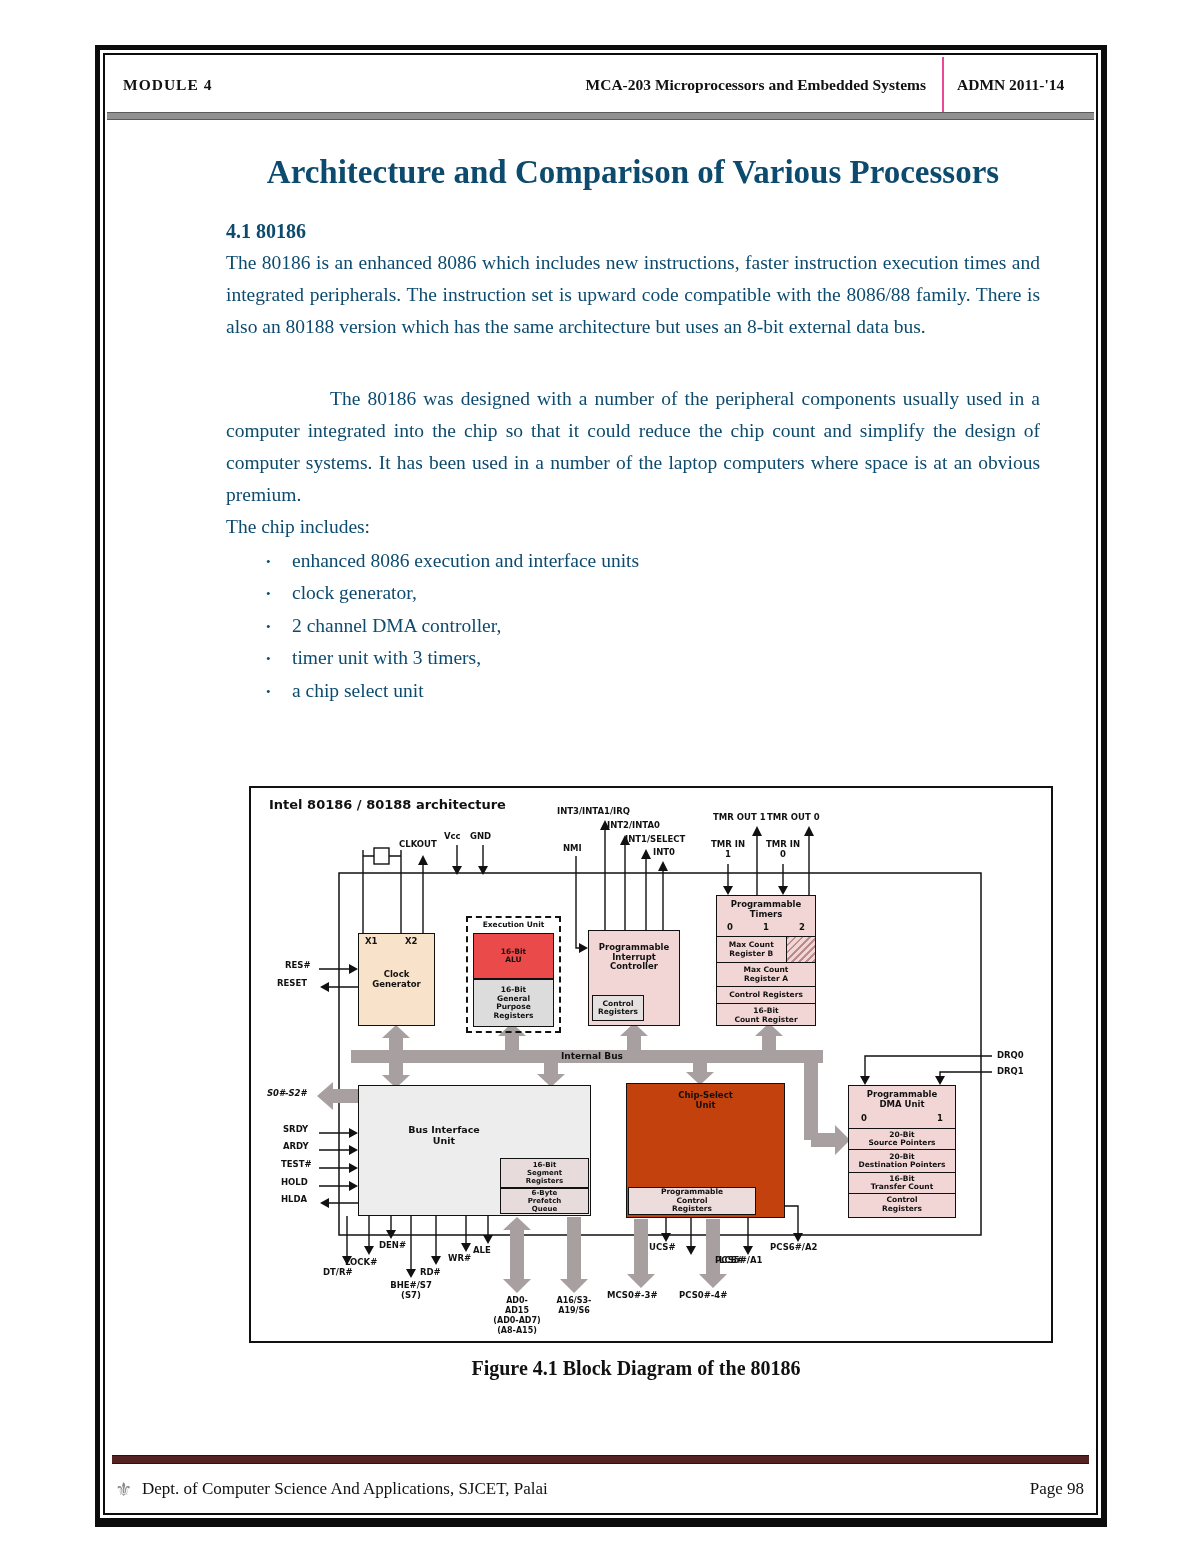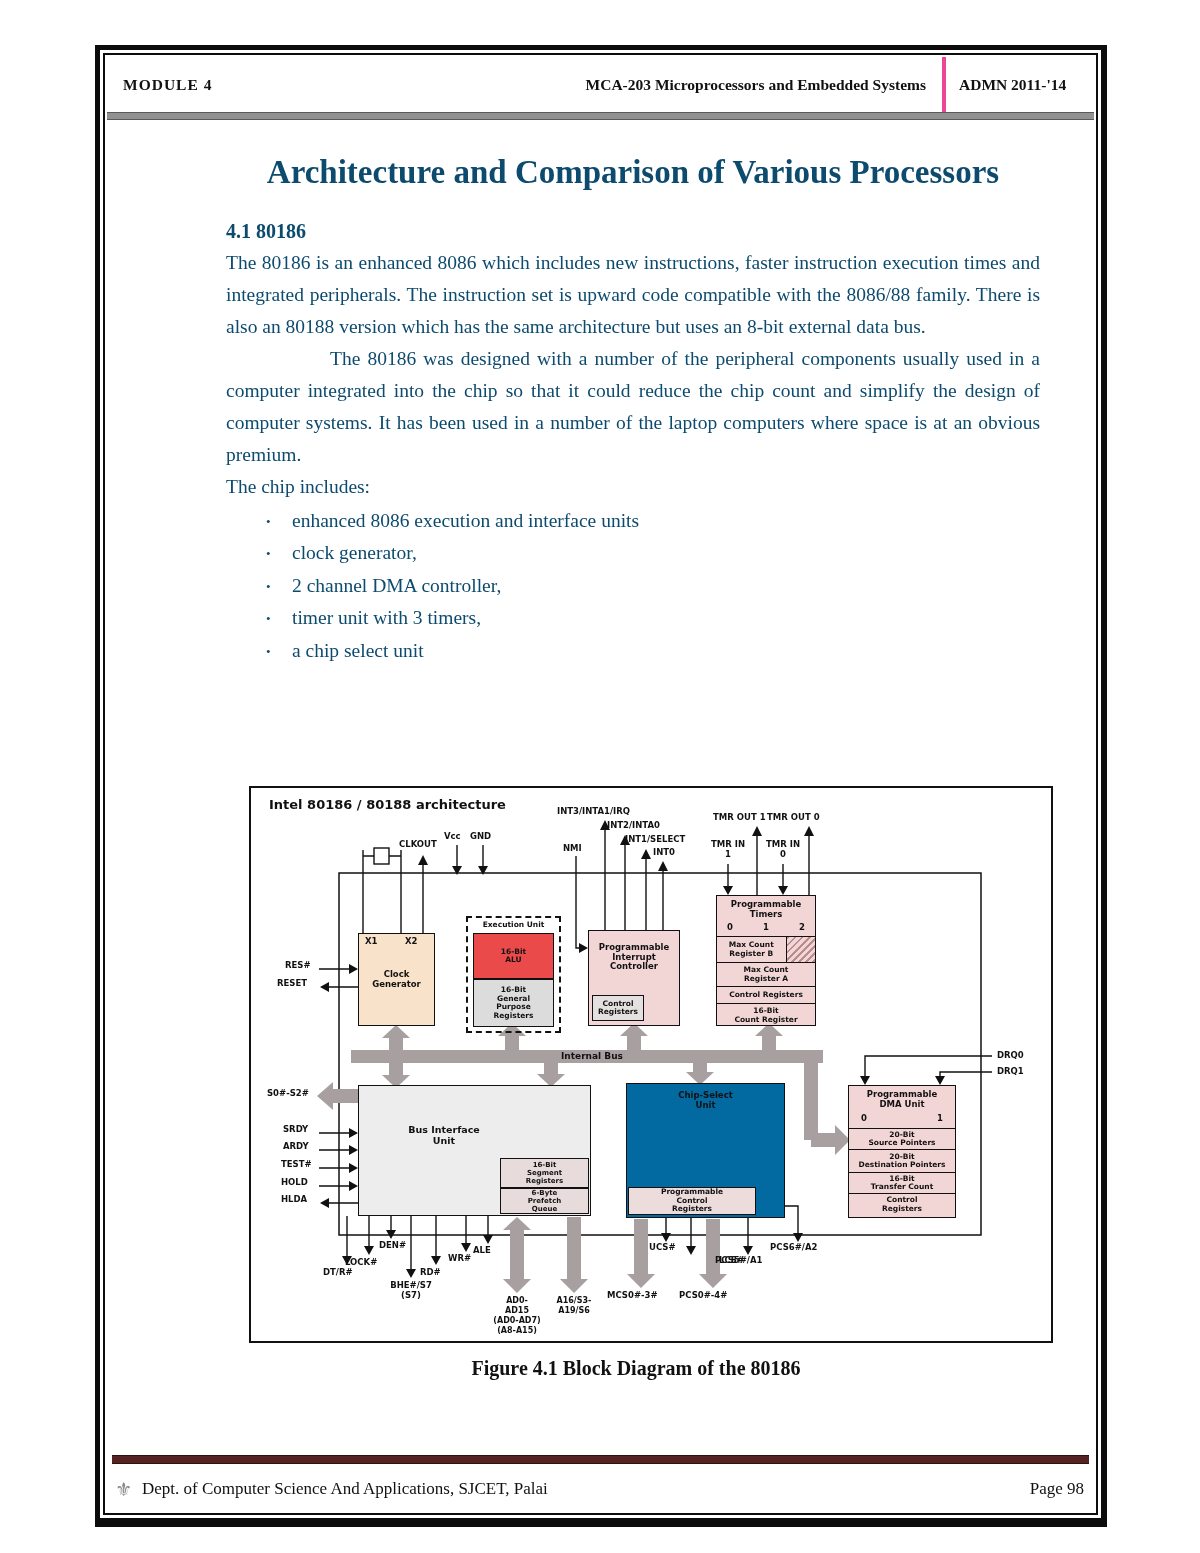--- a/index.html
+++ b/index.html
@@ -8,30 +8,30 @@
   .page { position:absolute; left:95px; top:45px; width:1012px; height:1482px;
           border:5px solid #0c0c0c; border-bottom-width:9px; border-right-width:6px; background:#fff; }
   .page-inner { position:absolute; inset:3px; border:2px solid #0c0c0c; }
   .content { position:absolute; inset:2px; overflow:hidden; }
 
   
   .hdr { display:flex; align-items:center; height:55px; font-weight:bold; font-size:15.5px; color:#111; }
   .hdr-module { padding-left:16px; letter-spacing:1px; }
   .hdr-spacer { flex:1; }
   .hdr-course { padding-right:16px; }
-  .hdr-admn { border-left:4px solid #ec4899; align-self:stretch; display:flex; align-items:center;
+  .hdr-admn { border-left:2px solid #ec4899; align-self:stretch; display:flex; align-items:center;
               padding-left:13px; width:152px; }
   .hdr-bar { height:8px; background:#919191; border-top:1px solid #5a5a5a; border-bottom:1px solid #5a5a5a; }
 
   
   .textcol { margin:0 54px 0 119px; color:#0c4a6e; }
   .doc-title { font-size:33px; font-weight:bold; text-align:center; line-height:1.72; margin-top:24px; }
   .sec-head { font-size:20px; font-weight:bold; margin-top:14px; line-height:32px; }
   .para { font-size:19.5px; line-height:32px; text-align:justify; }
-  .para.indent { text-indent:104px; }
+  .para.indent { text-indent:104px;margin-top:40px; }
   .chip-list { list-style:none; margin-top:2px; padding-left:66px; }
   .chip-list li { position:relative; font-size:19.5px; line-height:32.5px; }
   .chip-list li::before { content:"•"; position:absolute; left:-26px; top:1px; font-size:13px; }
 
   
   .figure { position:absolute; left:142px; top:729px; width:804px; height:557px;
             border:2.5px solid #111; background:#fff; }
   .diag { position:absolute; inset:0; font-family:"DejaVu Sans", sans-serif;border-radius:11px; }
   .diag svg { position:absolute; left:0; top:0; z-index:0; }
   .diag-title { position:absolute; left:18px; top:9px; font:bold 13px "DejaVu Sans",sans-serif; color:#111; z-index:2; }
@@ -171,21 +171,21 @@
             <div class="dl c" style="left:20px;top:38px;width:130px;font-size:9.5px;line-height:11px;">Bus Interface
 Unit</div>
             <div class="blk fxc" style="left:141px;top:72px;width:89px;height:30px;background:#e7dbdb;font-size:7px;line-height:8px;">16-Bit
 Segment
 Registers</div>
             <div class="blk fxc" style="left:141px;top:102px;width:89px;height:26px;background:#e7dbdb;font-size:7px;line-height:8px;">6-Byte
 Prefetch
 Queue</div>
           </div>
 
-          <div class="blk" style="left:375px;top:295px;width:159px;height:135px;background:#0369a1;">
+          <div class="blk" style="left:375px;top:295px;width:159px;height:135px;background:#c2410c;">
             <div class="dl c" style="left:0;right:0;top:7px;">Chip-Select
 Unit</div>
             <div class="blk fxc" style="left:1px;top:103px;width:128px;height:28px;background:#ecdcdc;">Programmable
 Control
 Registers</div>
           </div>
 
           <div class="blk" style="left:597px;top:297px;width:108px;height:133px;background:#f2d6d6;">
             <div class="dl c" style="left:0;right:0;top:4px;">Programmable
 DMA Unit</div>
@@ -214,21 +214,21 @@
           <div class="dl" style="left:374px;top:47px;">INT1/SELECT</div>
           <div class="dl" style="left:402px;top:60px;">INT0</div>
           <div class="dl" style="left:462px;top:25px;">TMR OUT 1</div>
           <div class="dl" style="left:516px;top:25px;">TMR OUT 0</div>
           <div class="dl c" style="left:456px;top:52px;width:42px;">TMR IN
 1</div>
           <div class="dl c" style="left:511px;top:52px;width:42px;">TMR IN
 0</div>
           <div class="dl" style="left:34px;top:173px;">RES#</div>
           <div class="dl" style="left:26px;top:191px;">RESET</div>
-          <div class="dl" style="left:16px;top:301px;">S0#-S2#</div>
+          <div class="dl" style="left:16px;top:301px;font-style:italic;">S0#-S2#</div>
           <div class="dl" style="left:32px;top:337px;">SRDY</div>
           <div class="dl" style="left:32px;top:354px;">ARDY</div>
           <div class="dl" style="left:30px;top:372px;">TEST#</div>
           <div class="dl" style="left:30px;top:390px;">HOLD</div>
           <div class="dl" style="left:30px;top:407px;">HLDA</div>
           <div class="dl" style="left:746px;top:263px;">DRQ0</div>
           <div class="dl" style="left:746px;top:279px;">DRQ1</div>
           <div class="dl" style="left:72px;top:480px;">DT/R#</div>
           <div class="dl" style="left:94px;top:470px;">LOCK#</div>
           <div class="dl" style="left:128px;top:453px;">DEN#</div>

